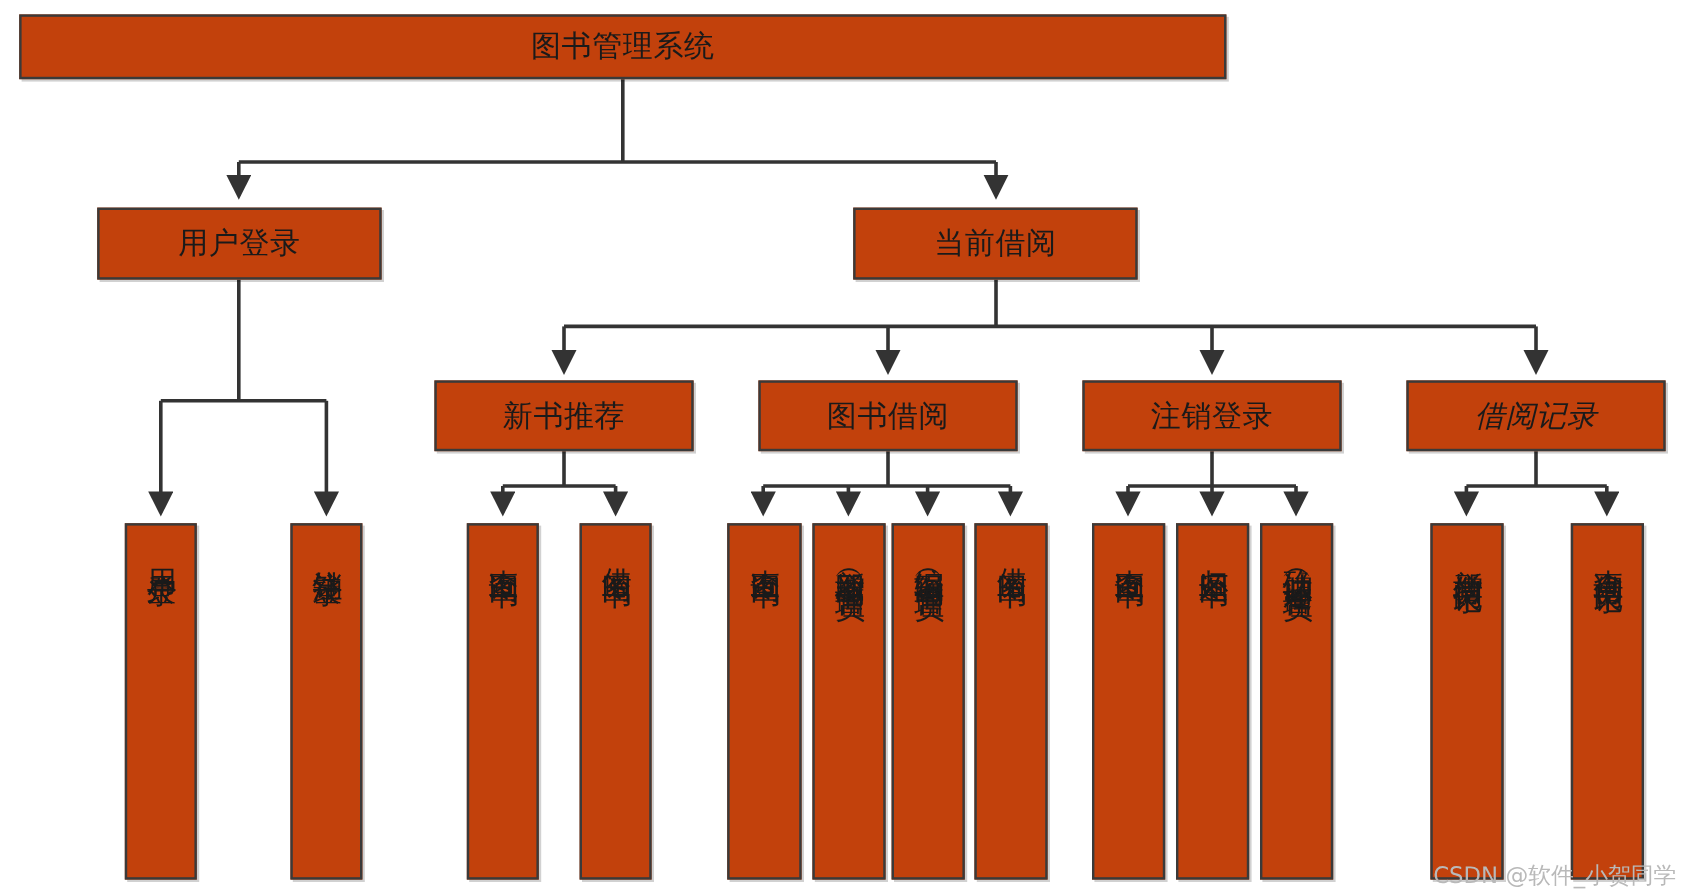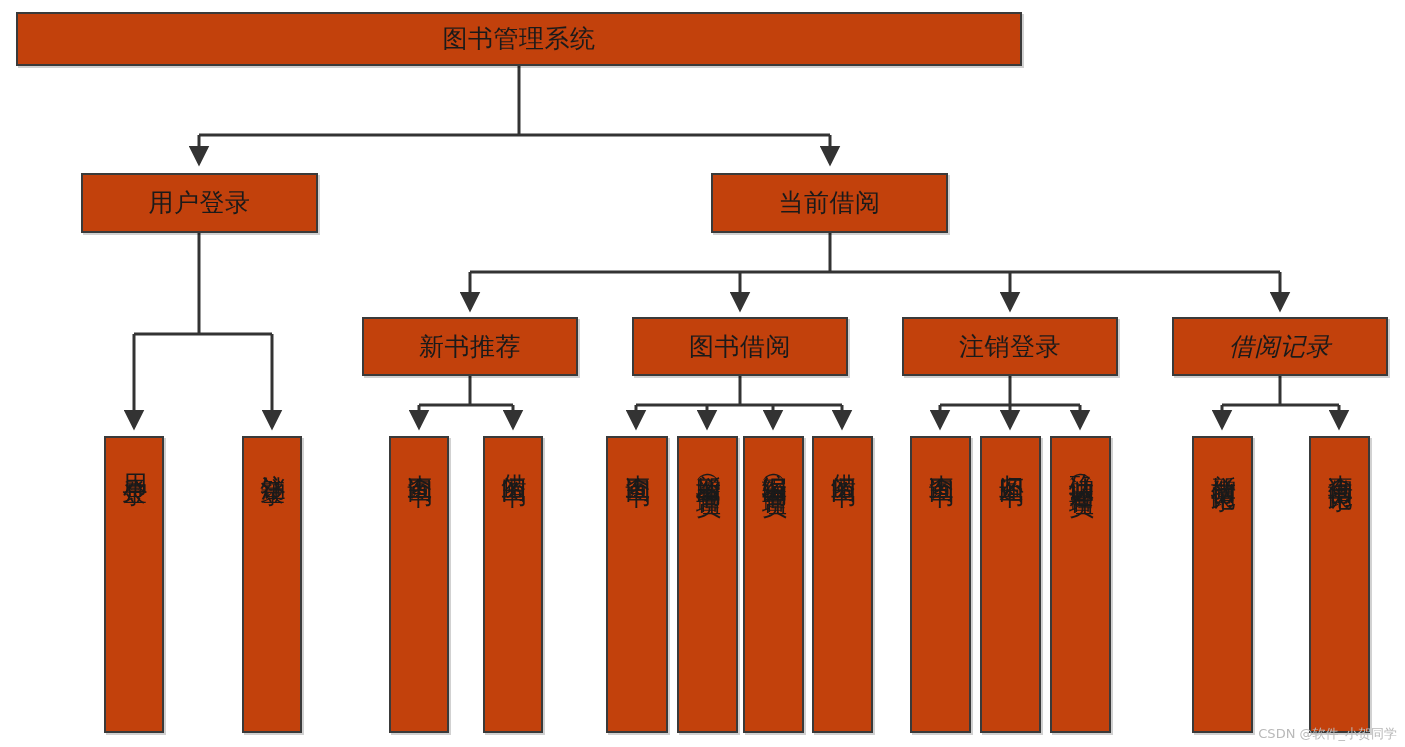--- a/index.html
+++ b/index.html
@@ -52,21 +52,21 @@
     left: 0;
     top: 0;
     width: 1405px;
     height: 747px;
     pointer-events: none;
   }
   .watermark {
     position: absolute;
     right: 8px;
     bottom: 4px;
-    font-size: 13px;
+    font-size: 19px;
     color: #b9b9b9;
     white-space: nowrap;
     font-family: "DejaVu Sans", "Liberation Sans", sans-serif;
     margin-left: 44px;
   }
 </style>
 </head>
 <body>
 
 <div id="canvas">

